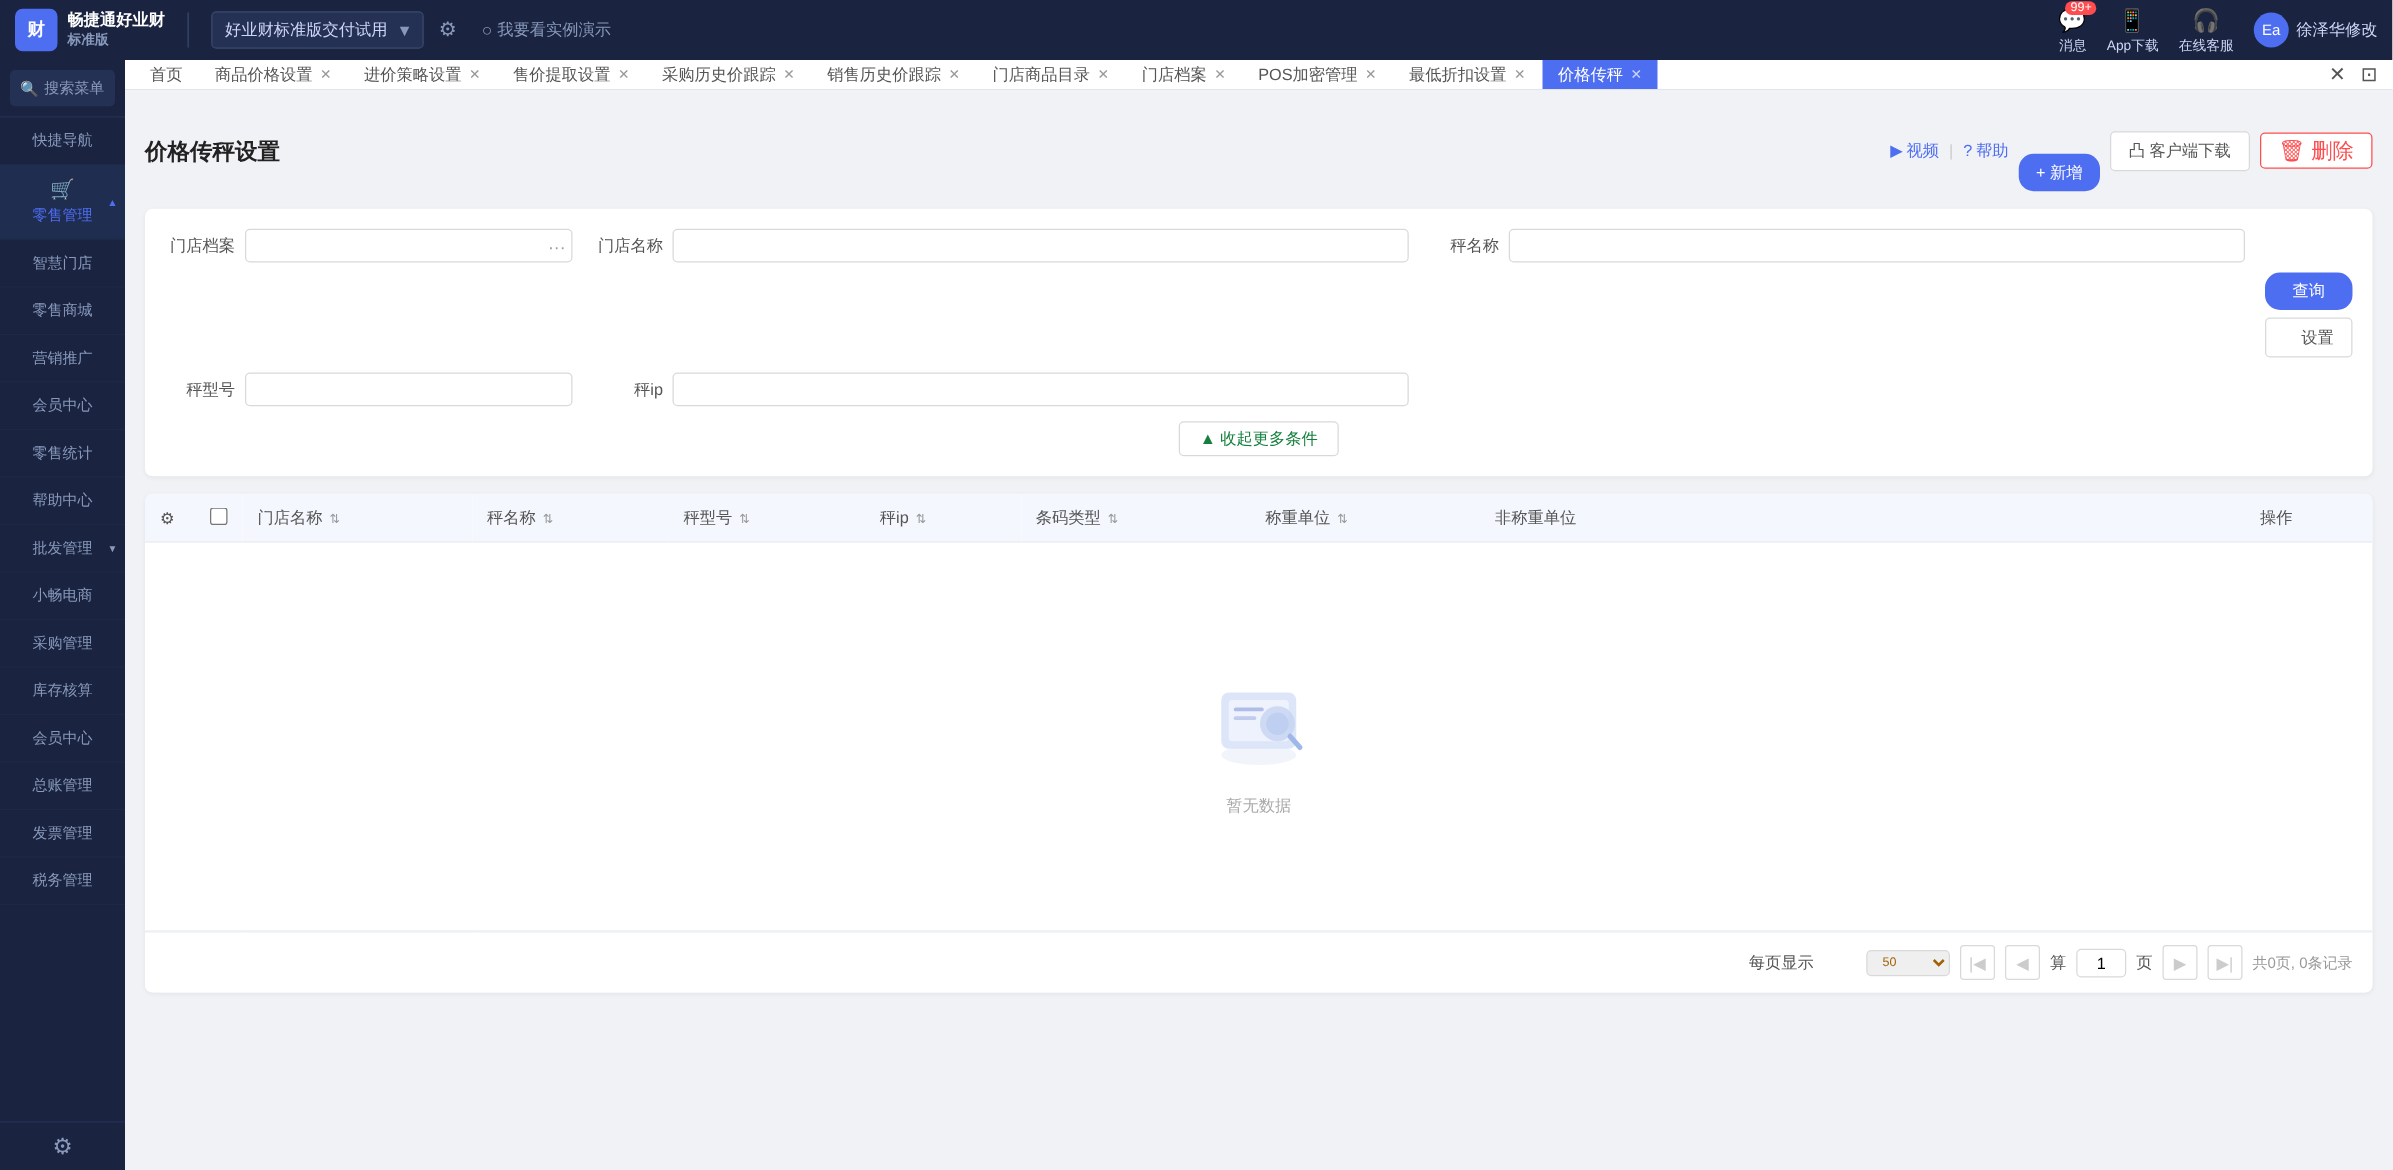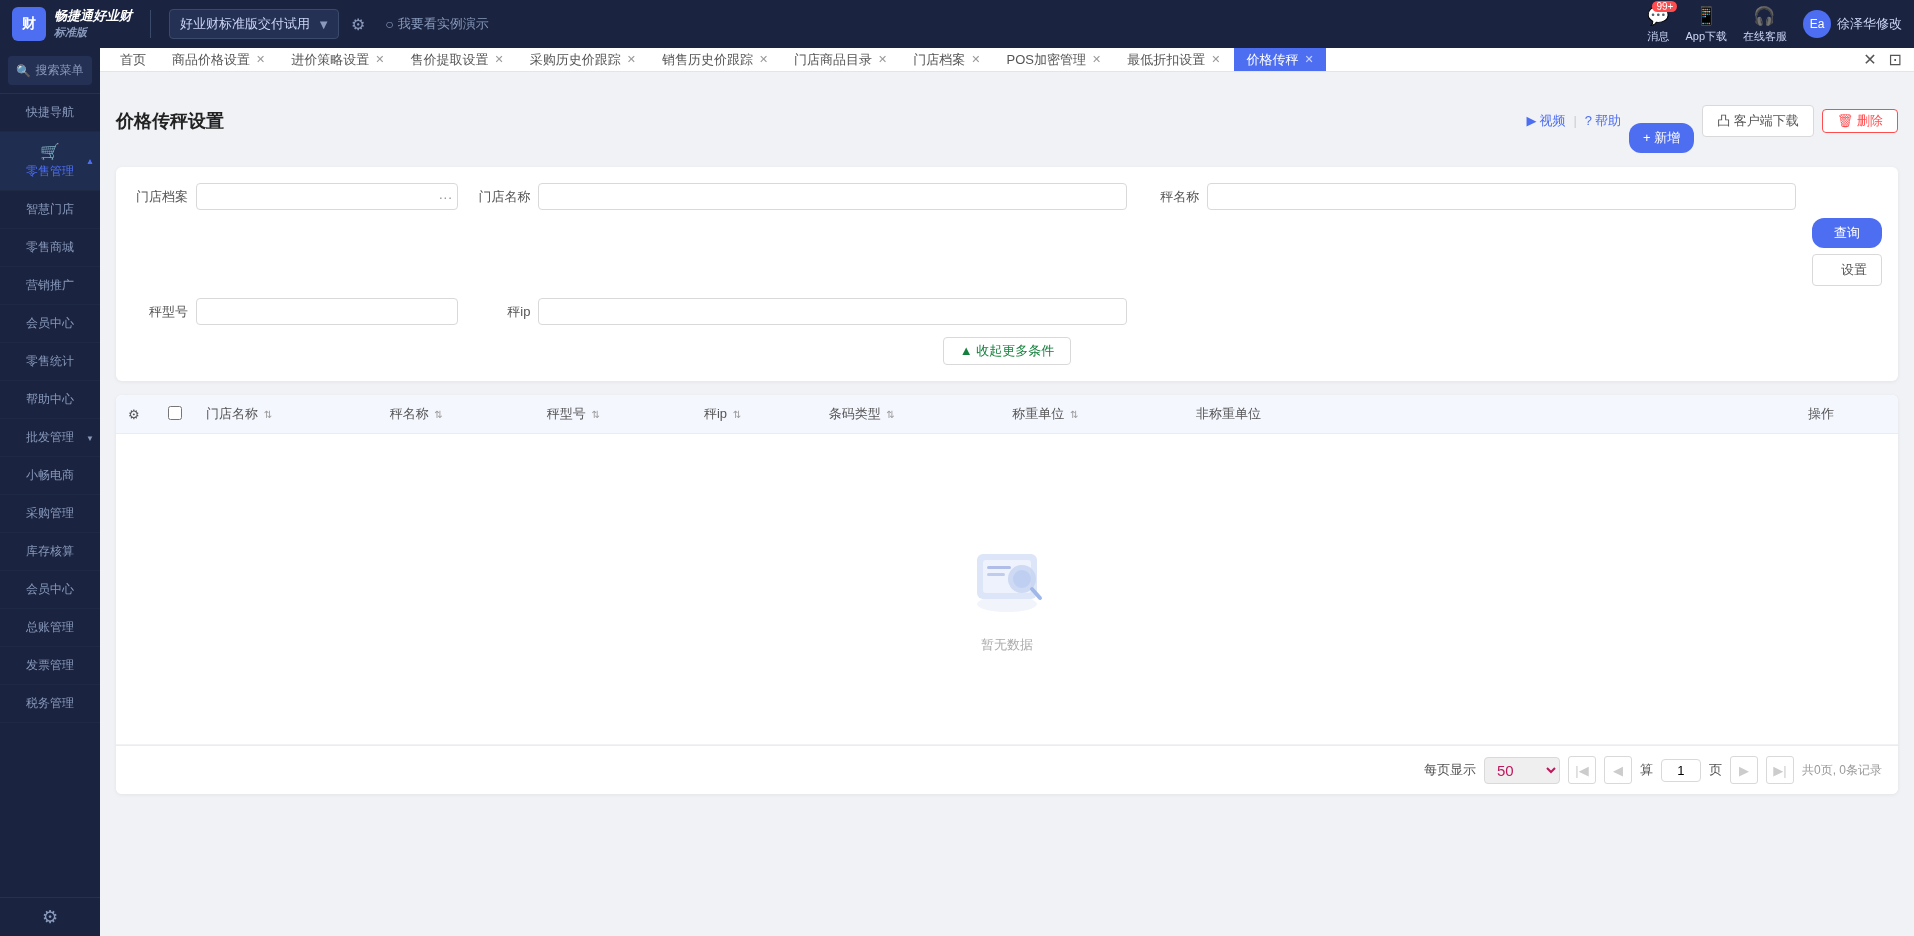--- a/index.html
+++ b/index.html
@@ -9,21 +9,21 @@
     .top-bar {
       height: 48px;
       background: #1a2340;
       display: flex;
       align-items: center;
       padding: 0 12px;
       flex-shrink: 0;
       justify-content: space-between;
     }
     .top-bar-left { display: flex; align-items: center; gap: 8px; }
-    .app-logo { color: #fff; font-size: 13px; font-weight: bold; display: flex; flex-direction: column; line-height: 1.3; font-style: italic; }
+    .app-logo { color: #fff; font-size: 13px; font-weight: bold; display: flex; flex-direction: column; line-height: 1.3; }
     .app-logo-wrapper { display: flex; align-items: center; }
     .version-badge { color: #8899bb; font-size: 11px; }
 
     .dropdown-selector {
       background: #253055;
       border: 1px solid #3a4a6b;
       border-radius: 4px;
       color: #ccd6f6;
       padding: 5px 28px 5px 10px;
       font-size: 13px;
@@ -265,21 +265,21 @@
       display: flex;
       align-items: center;
       gap: 4px;
     }
     .btn-danger {
       background: #fff;
       color: #ff4d4f;
       border: 1px solid #ff4d4f;
       border-radius: 4px;
       padding: 2px 14px;
-      font-size: 13px;
+      font-size: 17px;
       cursor: pointer;
       display: flex;
       align-items: flex-end;
       gap: 4px;
     }
 
     
     .filter-card {
       background: #fff;
       border-radius: 6px;
@@ -388,23 +388,24 @@
       justify-content: flex-end;
       gap: 8px;
       font-size: 13px;
       color: #555;
     }
     .per-page-label { color: #555; }
     .per-page-select {
       border: 1px solid #d9d9d9;
       border-radius: 4px;
       padding: 3px 20px 3px 8px;
-      font-size: 15px;
-      color: #be185d;
-      cursor: pointer;
+      font-size: 10px;
+      color: #a16207;
+      cursor: pointer;
+      margin-left: 34px;
     }
     .pagination-btn {
       background: none;
       border: 1px solid #d9d9d9;
       border-radius: 3px;
       width: 28px;
       height: 28px;
       font-size: 13px;
       color: #555;
       cursor: pointer;

